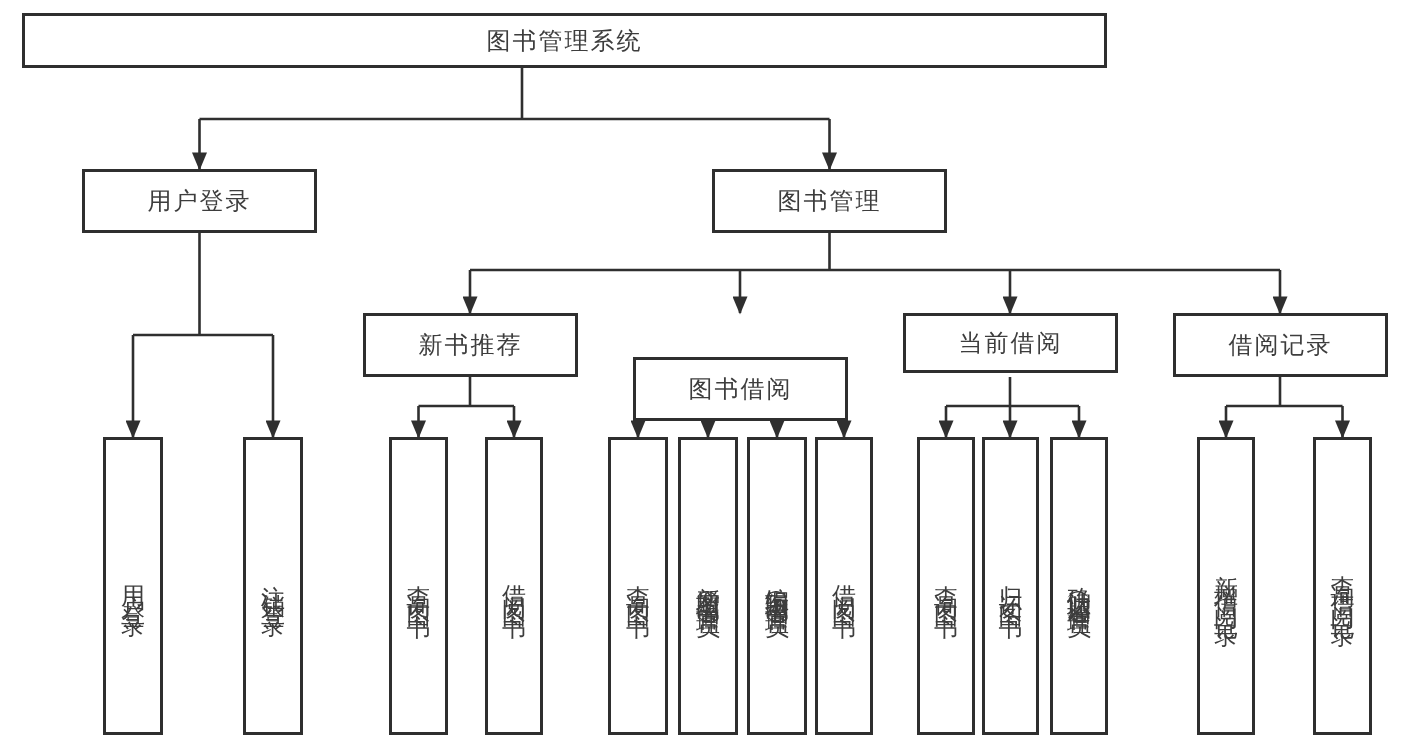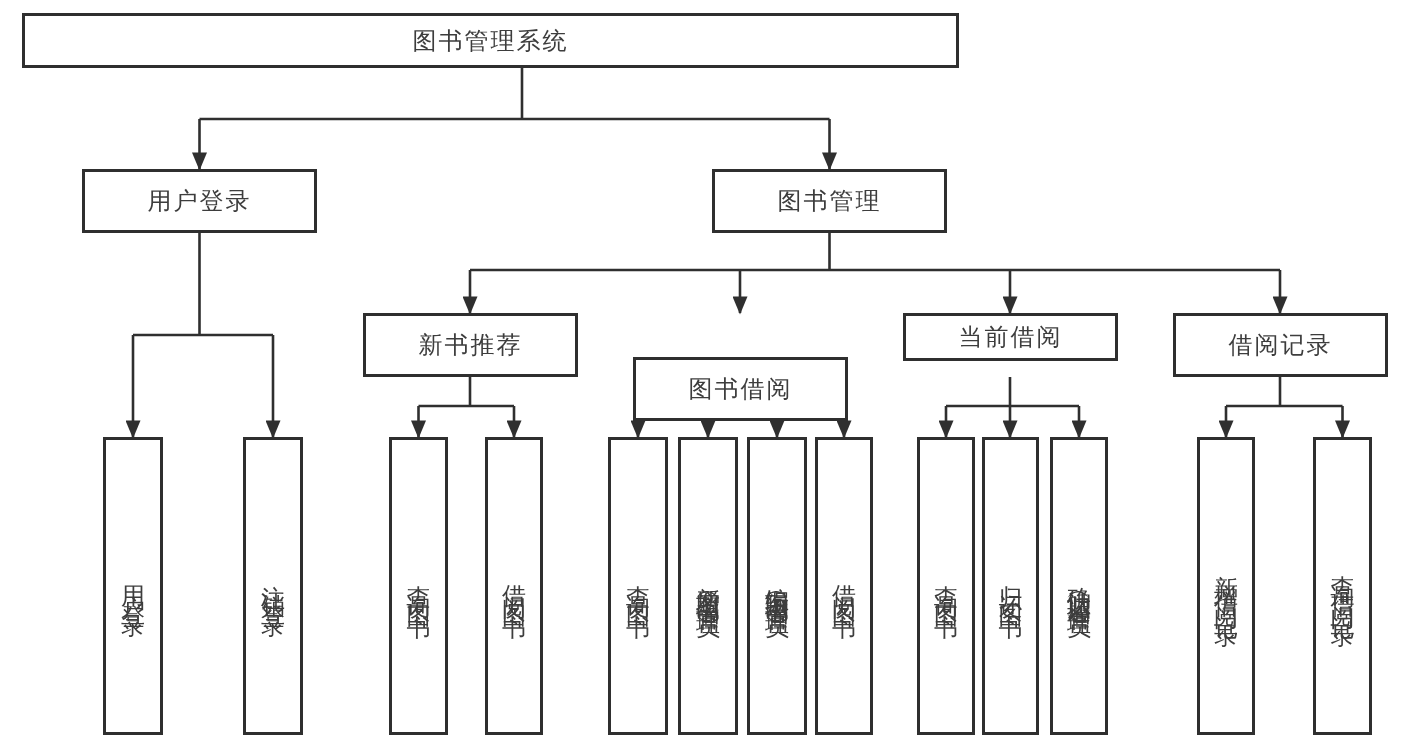--- a/index.html
+++ b/index.html
@@ -36,26 +36,26 @@
     writing-mode: vertical-rl;
     text-orientation: mixed;
     font-size: 24px;
     letter-spacing: 10px;
     line-height: 1;
     white-space: nowrap;
   }
   .node .vtext.tight { letter-spacing: 4px; }
 
   
-  #n-root   { left: 22px;   top: 13px;  width: 937px; height: 55px; text-align: right; }
+  #n-root   { left: 22px;   top: 13px;  width: 1085px; height: 55px; text-align: right; }
   #n-login  { left: 82px;   top: 169px; width: 235px;  height: 64px; }
   #n-mgmt   { left: 712px;  top: 169px; width: 235px;  height: 64px; }
   #n-rec    { left: 363px;  top: 313px; width: 215px;  height: 64px; }
   #n-borrow { left: 633px;  top: 313px; width: 215px;  height: 64px; margin-top: 44px; }
-  #n-cur    { left: 903px;  top: 313px; width: 215px;  height: 48px; }
+  #n-cur    { left: 903px;  top: 313px; width: 215px;  height: 60px; }
   #n-hist   { left: 1173px; top: 313px; width: 215px;  height: 64px; }
   .leaf     { top: 437px; height: 298px; }
   #n-u1 { left: 103px;  width: 60px; }
   #n-u2 { left: 243px;  width: 60px; }
   #n-n1 { left: 389px;  width: 59px; }
   #n-n2 { left: 485px;  width: 58px; }
   #n-b1 { left: 608px;  width: 60px; }
   #n-b2 { left: 678px;  width: 60px; }
   #n-b3 { left: 747px;  width: 60px; }
   #n-b4 { left: 815px;  width: 58px; }

